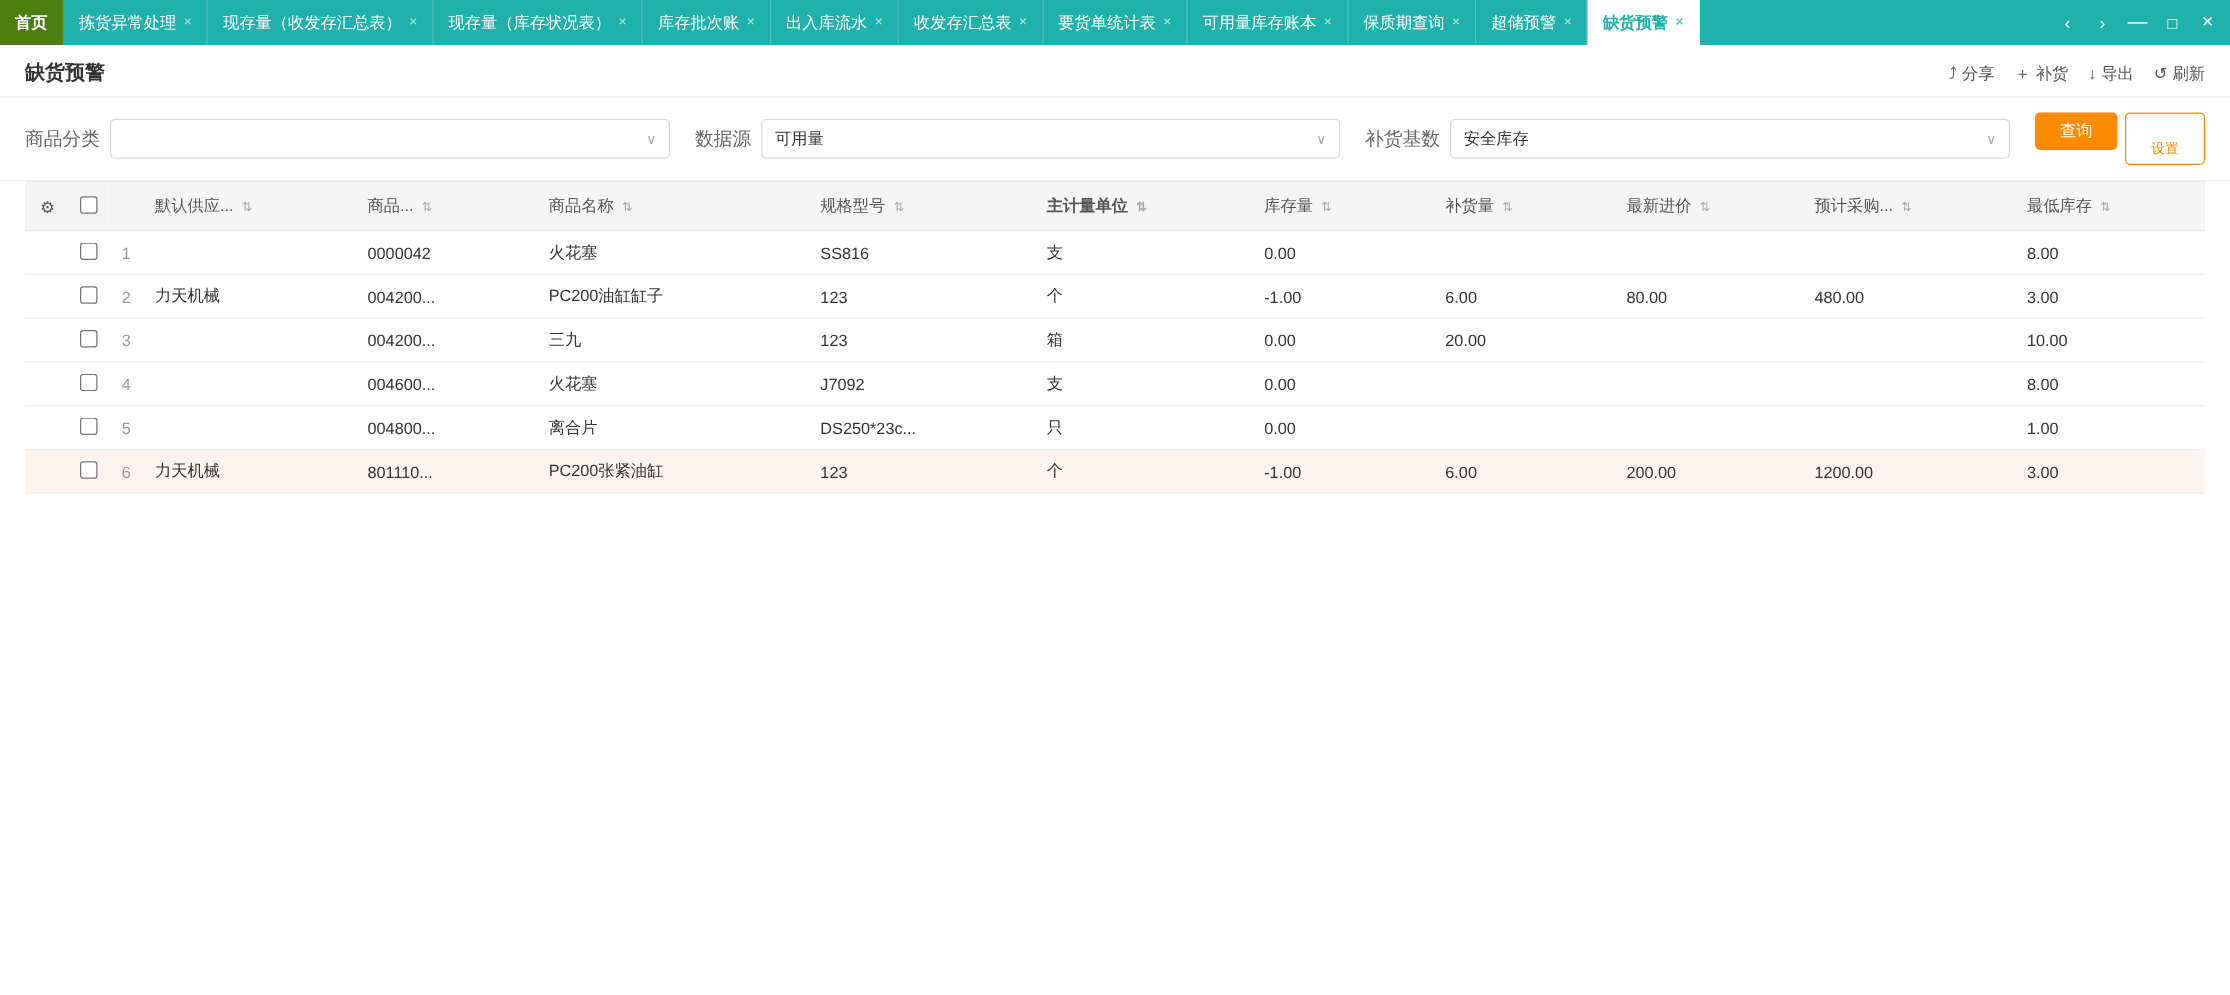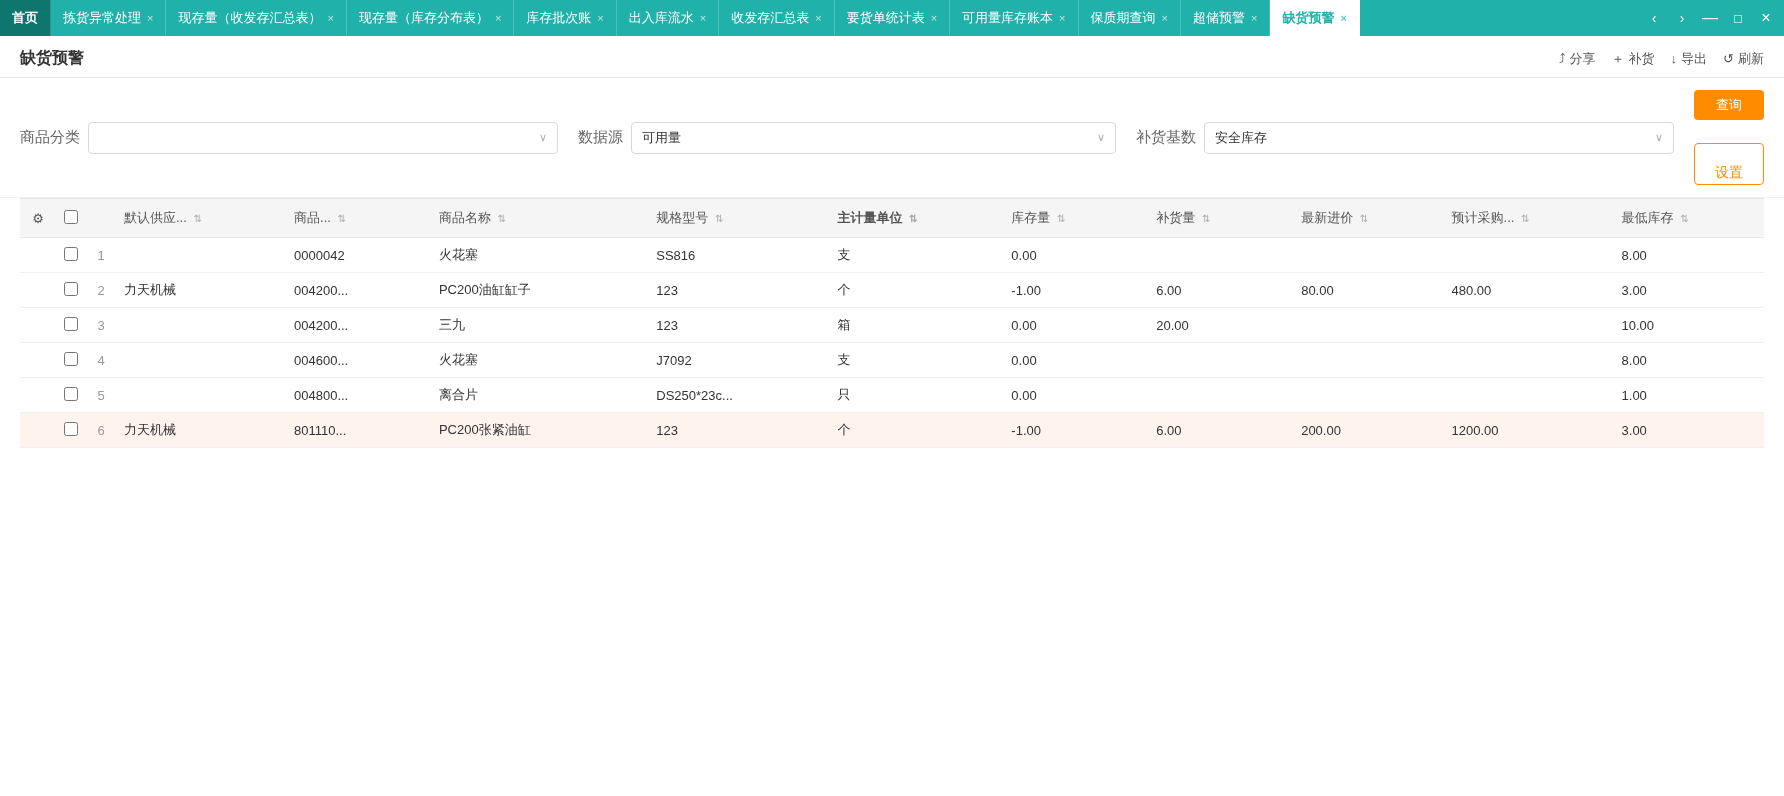--- a/index.html
+++ b/index.html
@@ -29,21 +29,21 @@
       background: #fff;
       color: #20b2aa;
       font-weight: bold;
     }
     .tab-item .close-icon {
       margin-left: 6px;
       font-size: 11px;
       opacity: 0.7;
     }
     .tab-item.home {
-      background: #0f766e;
+      background: #4d7c0f;
       color: #fff;
       font-weight: bold;
     }
     .tab-nav-btns {
       display: flex;
       align-items: center;
       margin-left: auto;
       padding: 0 4px;
     }
     .tab-nav-btn {
@@ -125,41 +125,41 @@
     }
     .filter-select .chevron {
       color: #aaa;
       font-size: 11px;
     }
     .filter-value {
       color: #333;
     }
     .action-buttons {
       display: flex;
-      flex-direction: column;
-      gap: 23px;
+      flex-direction: row;
+      gap: 6px;
     }
     .btn-query {
       background: #ff8c00;
       color: #fff;
       border: none;
       border-radius: 4px;
       padding: 5px 20px;
       cursor: pointer;
       font-size: 13px;
       height: 30px;
     }
     .btn-settings {
       background: #fff;
       color: #ff8c00;
       border: 1px solid #ff8c00;
       border-radius: 4px;
       padding: 20px 20px;
       cursor: pointer;
-      font-size: 14px;
+      font-size: 11px;
       height: 24px;
     }
 
     
     .table-container {
       padding: 0 20px;
     }
     table {
       width: 100%;
       border-collapse: collapse;
@@ -223,21 +223,21 @@
   </div>
   <div class="tab-item">
     <span>拣货异常处理</span>
     <span class="close-icon">×</span>
   </div>
   <div class="tab-item">
     <span>现存量（收发存汇总表）</span>
     <span class="close-icon">×</span>
   </div>
   <div class="tab-item">
-    <span>现存量（库存分布表）</span>
+    <span>现存量（库存状况表）</span>
     <span class="close-icon">×</span>
   </div>
   <div class="tab-item">
     <span>库存批次账</span>
     <span class="close-icon">×</span>
   </div>
   <div class="tab-item">
     <span>出入库流水</span>
     <span class="close-icon">×</span>
   </div>

